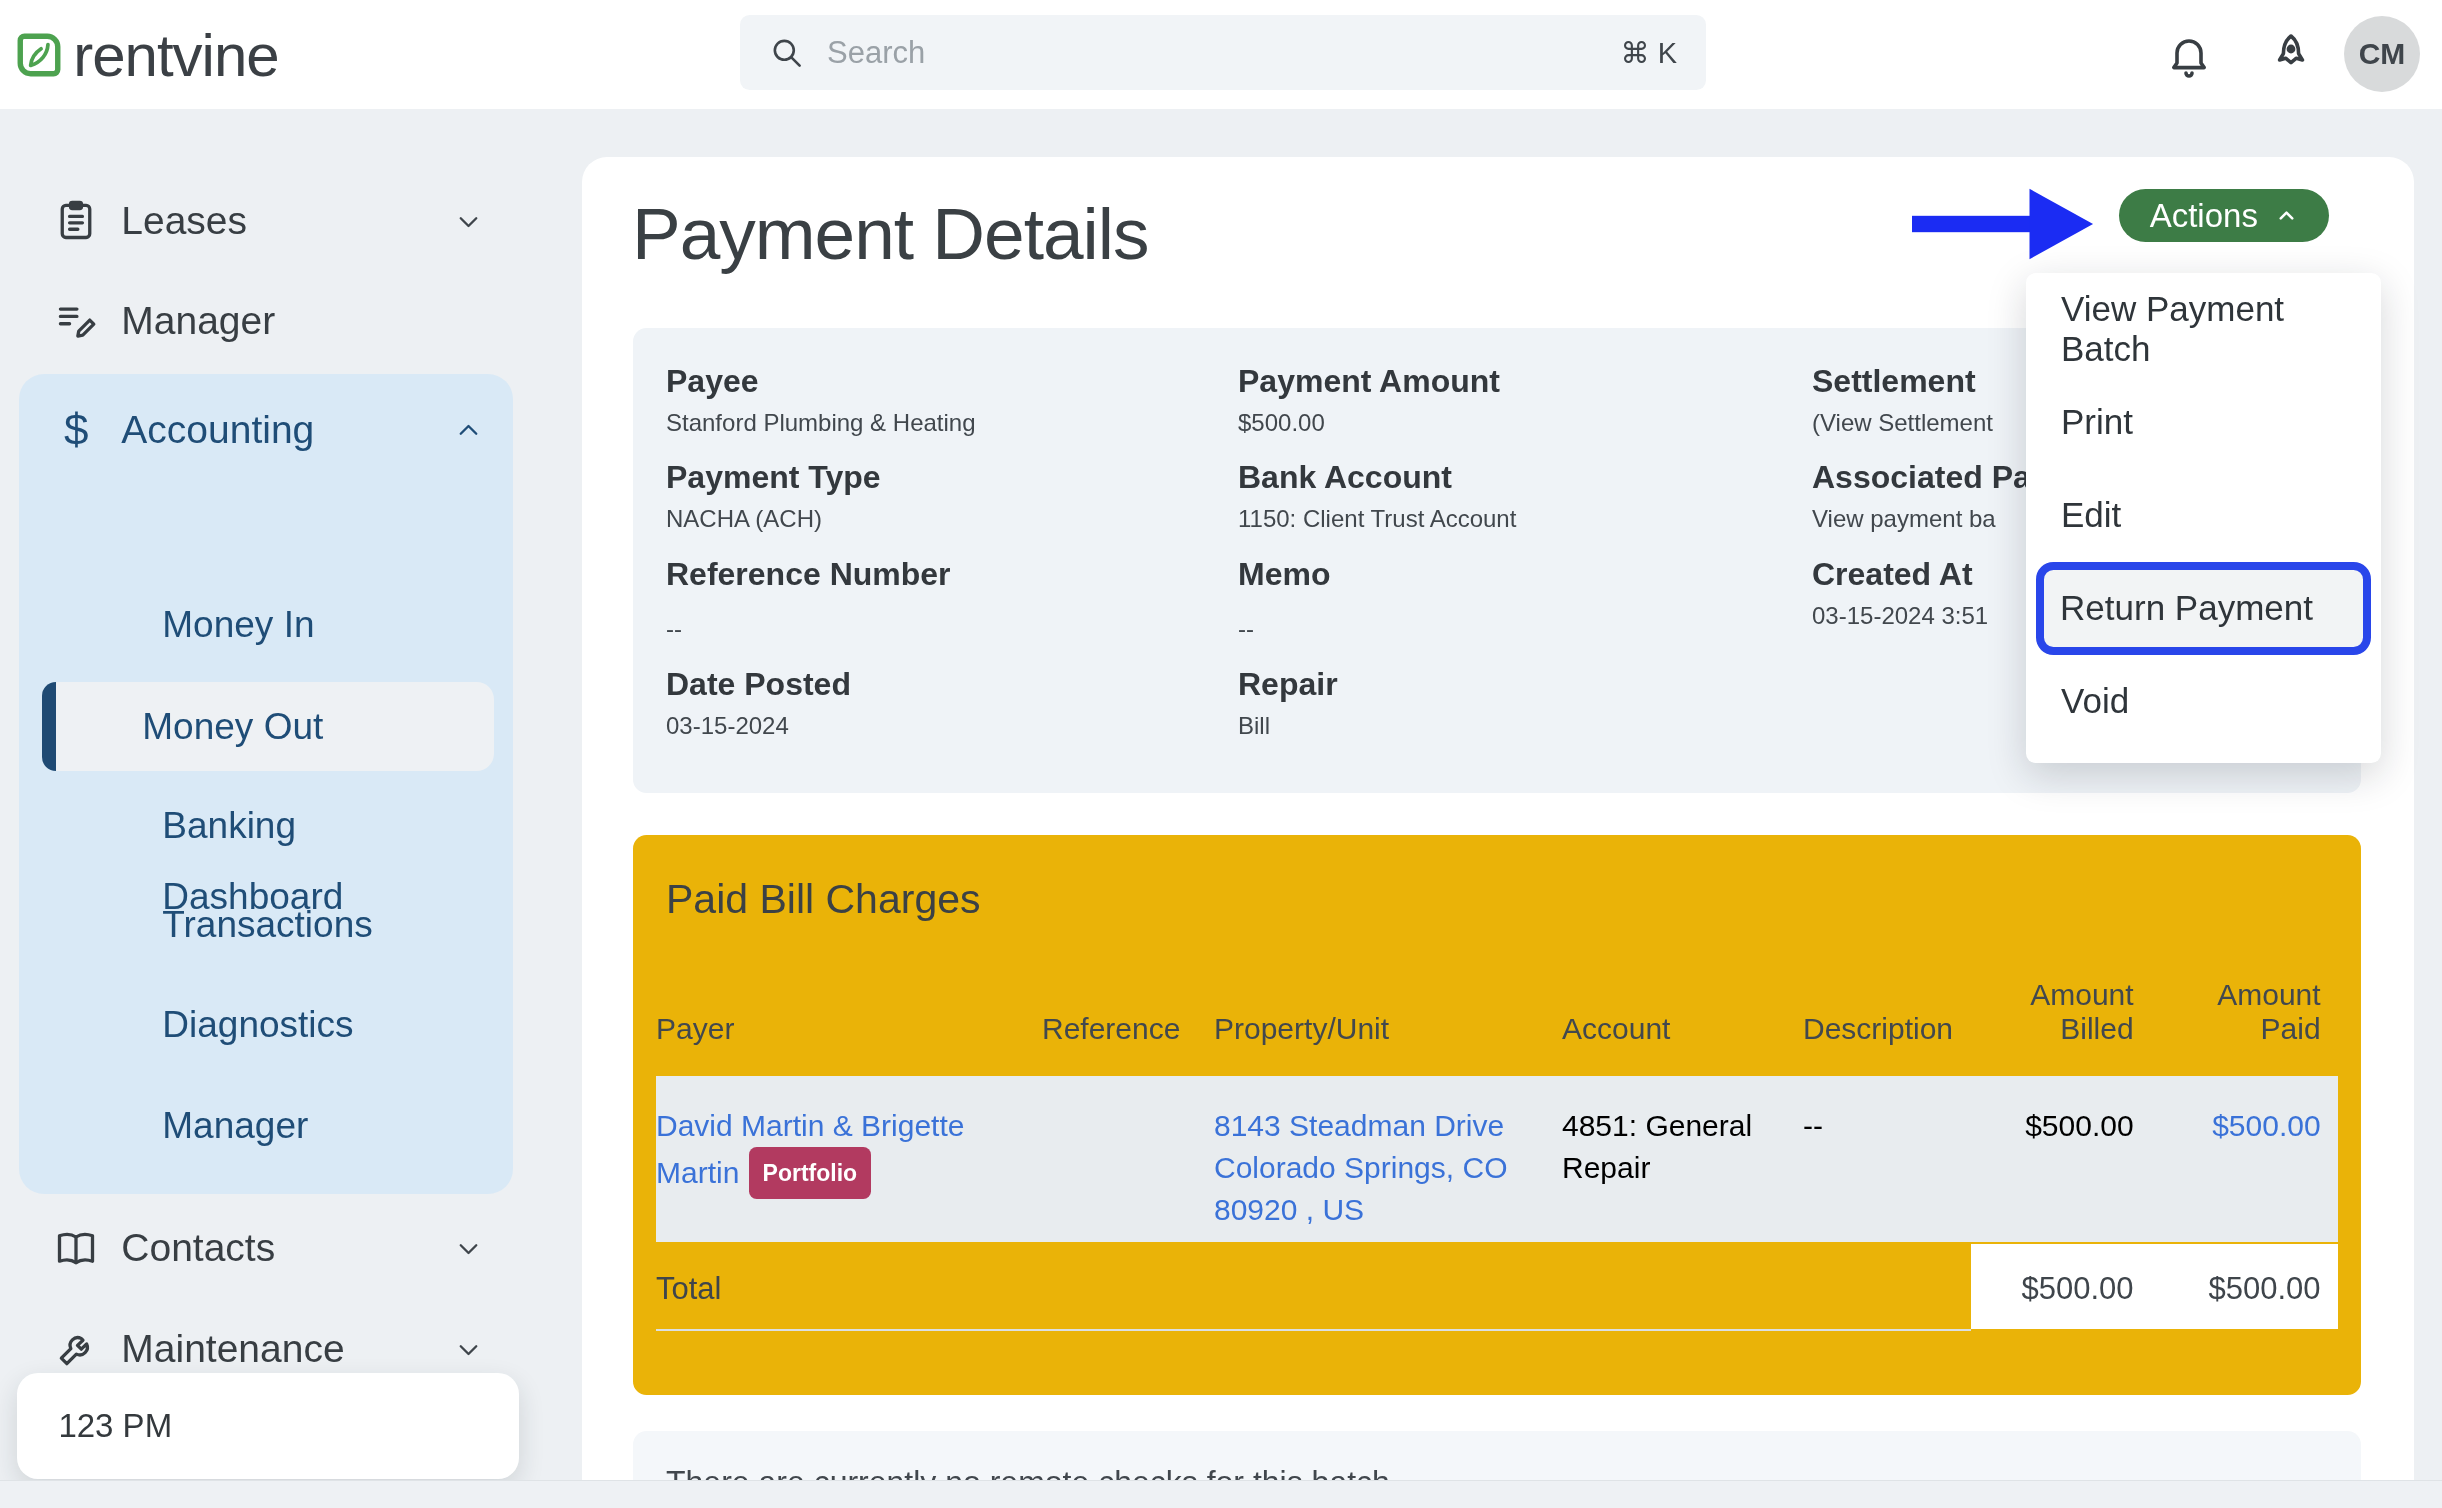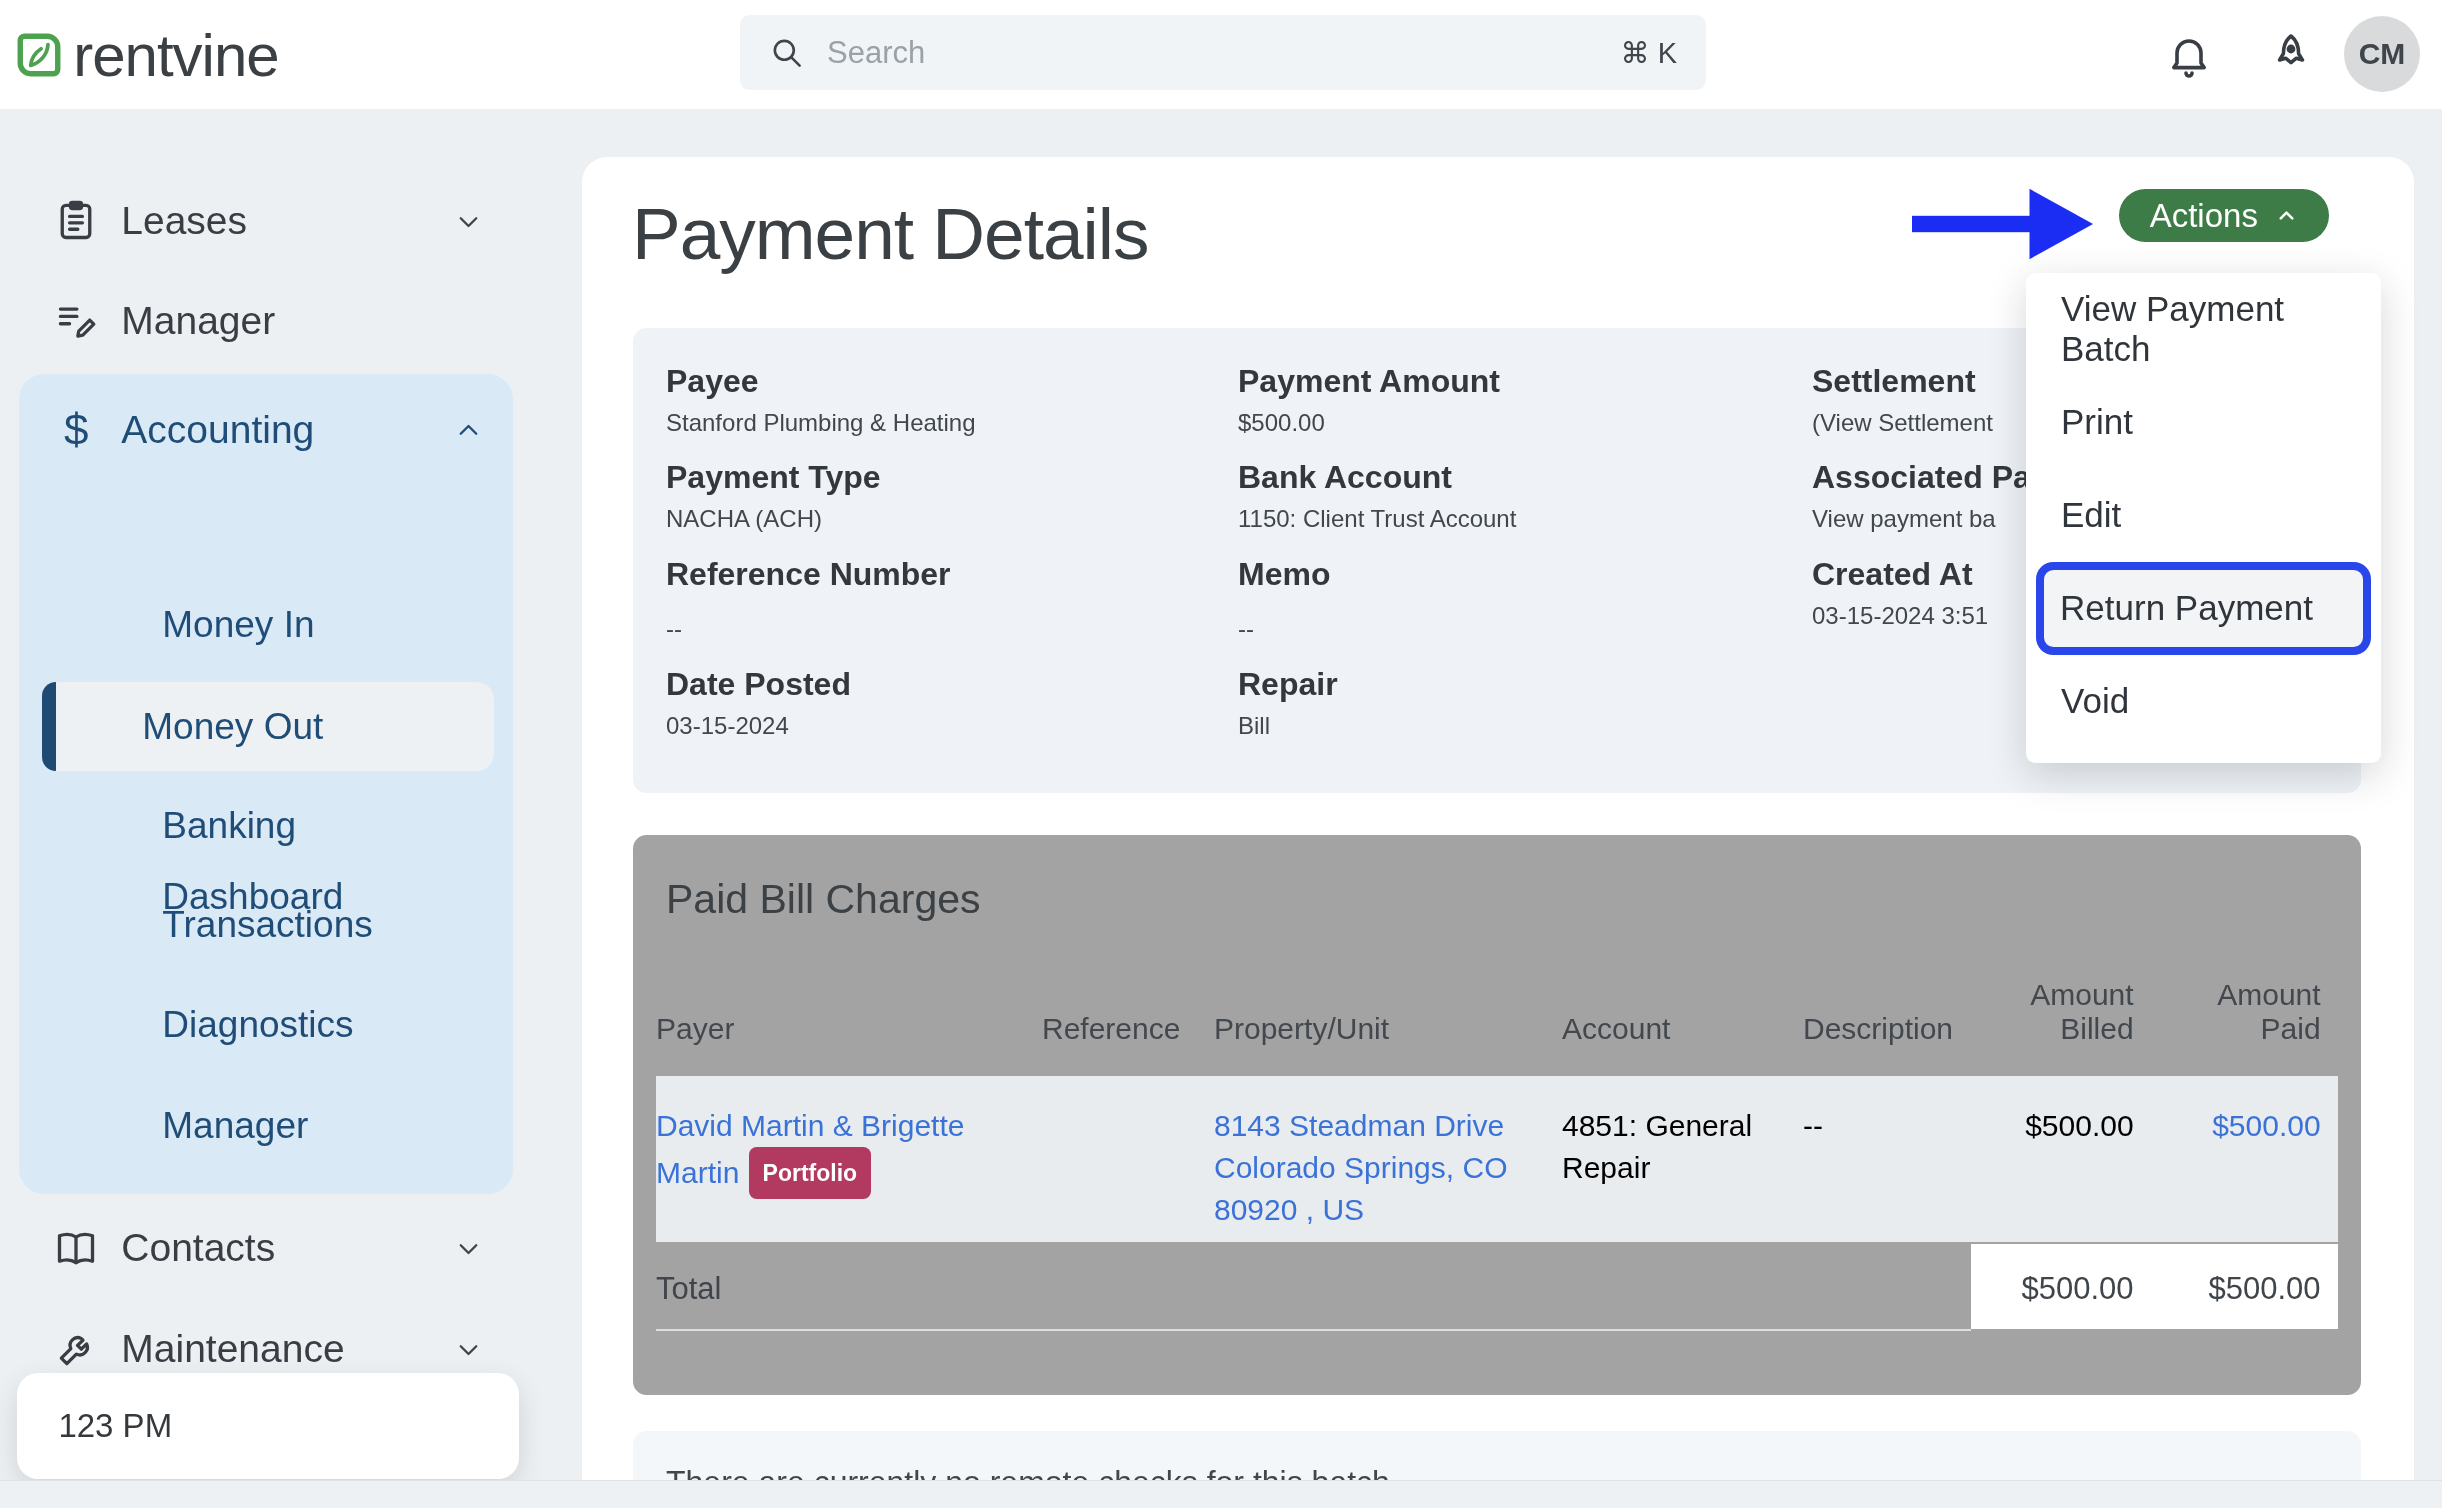--- a/index.html
+++ b/index.html
@@ -47,21 +47,21 @@
 
   
   #details-card { left:51px; top:171px; width:1728px; height:465px; background:#eff3f7; border-radius:13.5px; }
   .det-col { position:absolute; top:33px; width:541px; }
   .det-field { margin-bottom:15.4px; height:81px; }
   .det-field .dl { font-size:32px; font-weight:bold; color:#33383d; line-height:41px; }
   .det-field .dv { font-size:24px; color:#41474d; line-height:42px; white-space:nowrap; }
   .link { color:var(--link-blue); cursor:pointer; }
 
   
-  #paid-card { left:51px; top:678px; width:1728px; height:560px; background:#a3a3a3; border-radius:13.5px; }
+  #paid-card { left:51px; top:678px; width:1728px; height:560px; background:#eab308; border-radius:13.5px; }
   #paid-title { left:33px; top:41px; font-size:41px; color:#3b4145; }
   .tgrid { display:grid; grid-template-columns:386px 172px 348px 241px 169px 179px 187px; }
   #thead { left:23px; top:116px; width:1682px; height:108px; align-items:end; padding-bottom:13.5px;
            font-size:30px; color:#42484e; }
   #thead .num { text-align:right; padding-right:17.4px; }
   #trow { left:23px; top:241px; width:1682px; height:166px; background:#e8ecef; padding-top:29px; font-size:30px; }
   #trow > div { line-height:42px; }
   #trow .num { text-align:right; padding-right:17.4px; }
   .badge { display:inline-block; background:var(--badge-pink); color:#fff; font-size:23px; font-weight:bold;
            border-radius:7.7px; padding:4.8px 13.5px; margin-left:9.7px; vertical-align:1.9px; }

